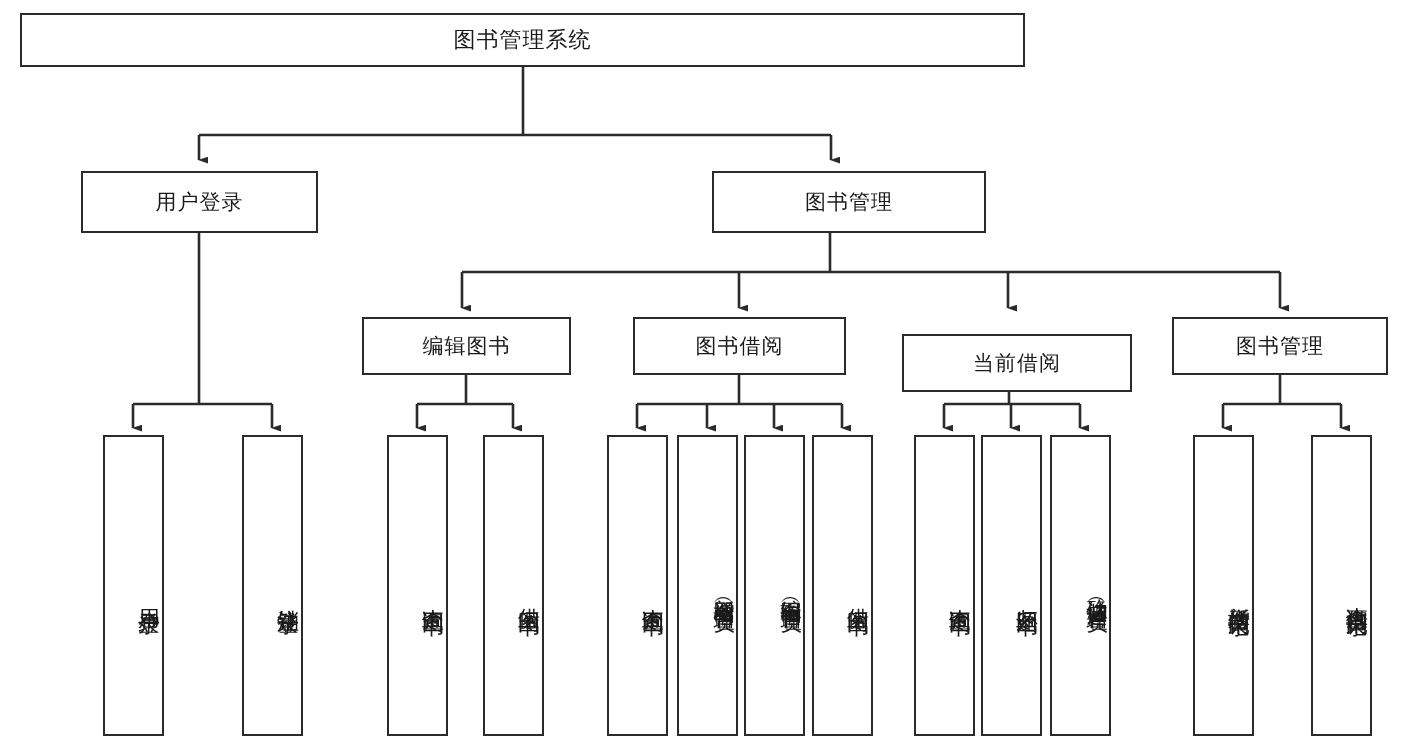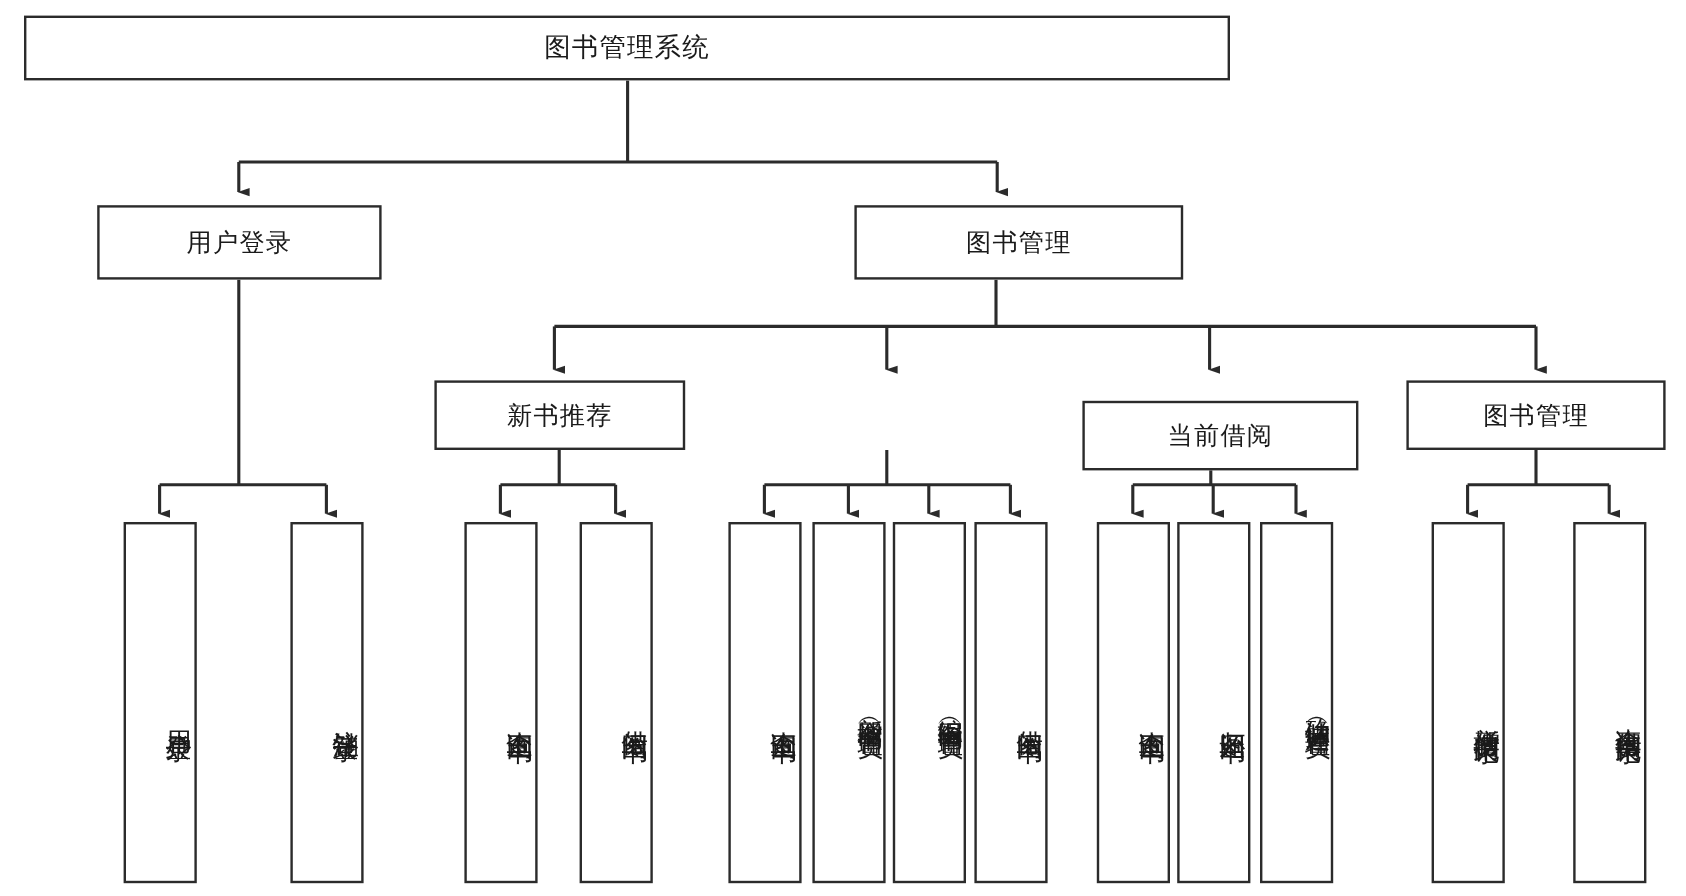--- a/index.html
+++ b/index.html
@@ -128,21 +128,24 @@
   </div>
 
   <div class="node horiz" style="left:81px; top:171px; width:237px; height:62px;">
     <span>用户登录</span>
   </div>
   <div class="node horiz" style="left:712px; top:171px; width:274px; height:62px;">
     <span>图书管理</span>
   </div>
 
   <div class="node horiz" style="left:362px; top:317px; width:209px; height:58px;">
-    <span>新书推荐</span>
+    <span>编辑图书</span>
+  </div>
+  <div class="node horiz" style="left:633px; top:317px; width:213px; height:58px;">
+    <span>图书借阅</span>
   </div>
   <div class="node horiz" style="left:902px; top:334px; width:230px; height:58px;">
     <span>当前借阅</span>
   </div>
   <div class="node horiz" style="left:1172px; top:317px; width:216px; height:58px;">
     <span>图书管理</span>
   </div>
 
   <div class="node leaf" style="left:103px; top:435px; width:61px; height:301px;">
     <span>用户登录</span>

